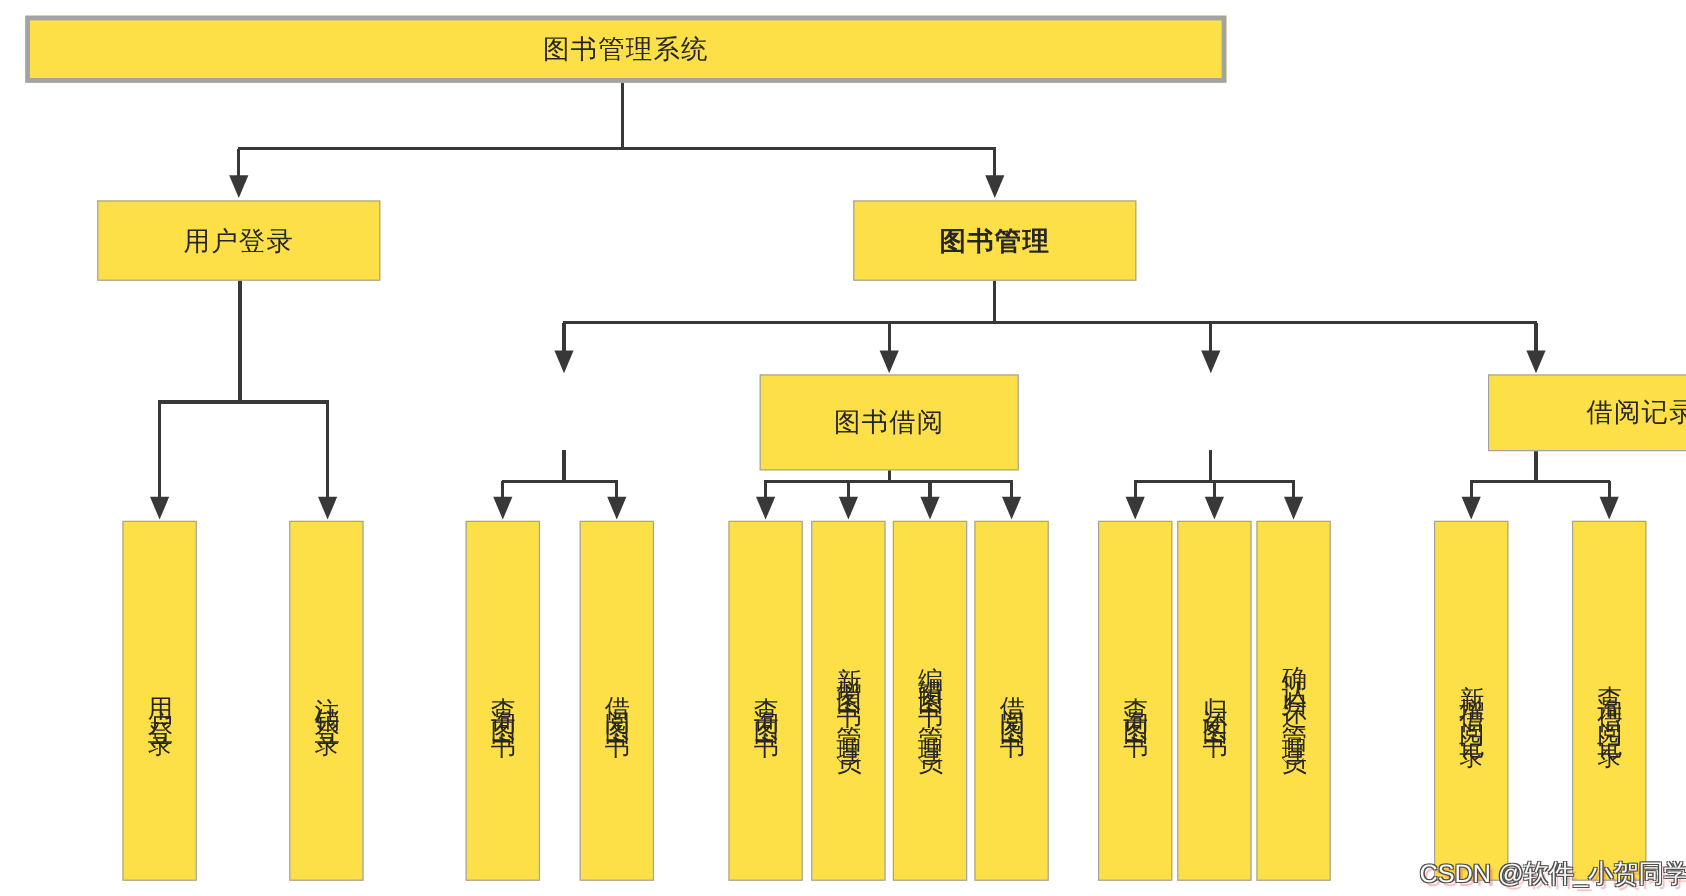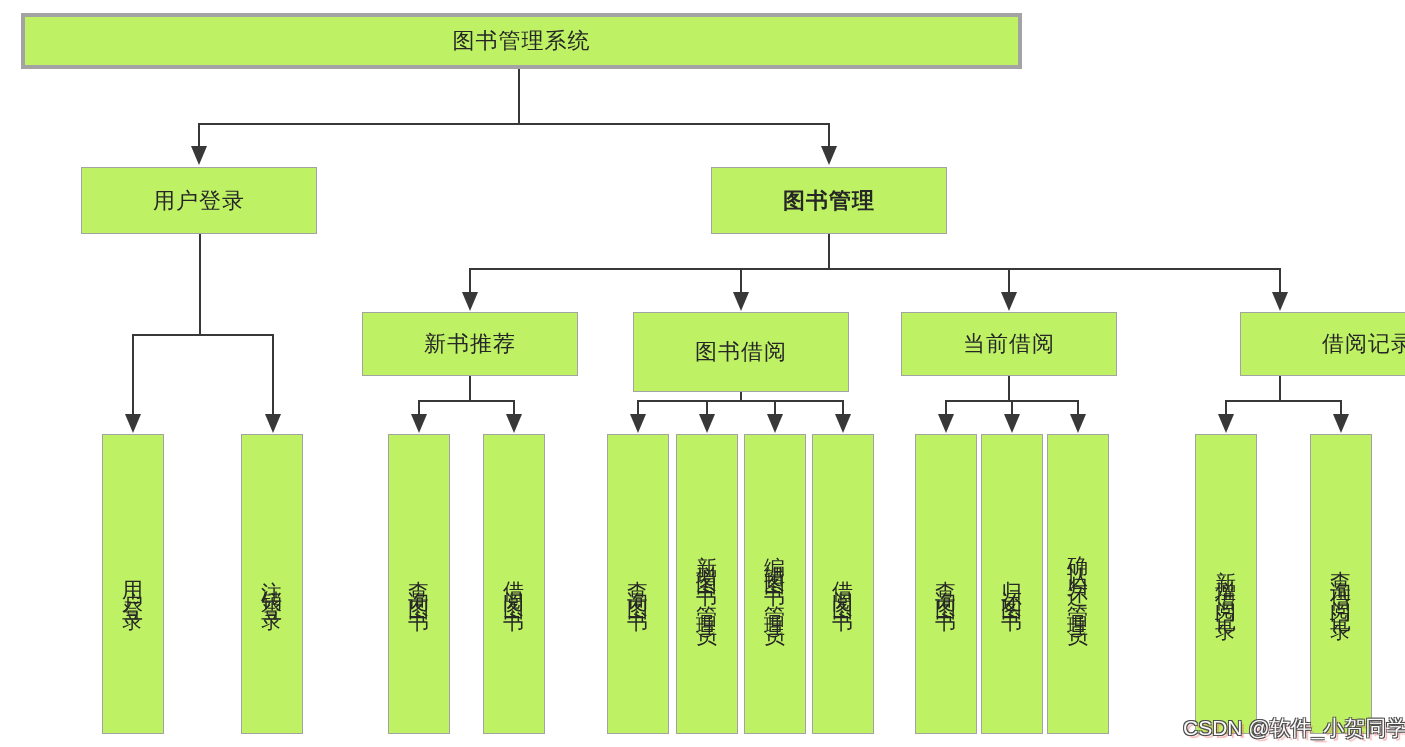--- a/index.html
+++ b/index.html
@@ -2,21 +2,21 @@
 <html><head>
 <meta charset="utf-8">
 <style>
   html,body{margin:0;padding:0;background:#fff;}
   #stage{
     position:relative;width:1405px;height:747px;background:#fff;overflow:hidden;
     font-family:"Liberation Sans","DejaVu Sans",sans-serif;color:#262626;
   }
   svg.wires{position:absolute;left:0;top:0;width:1405px;height:747px;pointer-events:none;}
   .box{
-    position:absolute;box-sizing:border-box;background:#bef264;border:1px solid #a3a3a3;
+    position:absolute;box-sizing:border-box;background:#fde047;border:1px solid #a3a3a3;
     display:flex;align-items:center;justify-content:center;z-index:2;
   }
   .box.root{border-width:4px;}
   .hlabel{font-size:22px;letter-spacing:1px;white-space:nowrap;}
   .vbox .vlabel{
     writing-mode:vertical-rl;text-orientation:mixed;
     font-size:21px;line-height:1.1;letter-spacing:10px;white-space:nowrap;
   }
   .watermark{
     position:absolute;left:1183px;top:714px;z-index:5;white-space:nowrap;
@@ -66,28 +66,22 @@
     <span class="hlabel">图书管理系统</span>
   </div>
 
   <div class="box" style="left:81px;top:167px;width:236px;height:67px;">
     <span class="hlabel">用户登录</span>
   </div>
   <div class="box" style="left:711px;top:167px;width:236px;height:67px;font-weight:bold;">
     <span class="hlabel">图书管理</span>
   </div>
 
-  <div class="box" style="left:362px;top:312px;width:216px;height:64px;">
-    <span class="hlabel">新书推荐</span>
-  </div>
   <div class="box" style="left:633px;top:312px;width:216px;height:80px;">
     <span class="hlabel">图书借阅</span>
-  </div>
-  <div class="box" style="left:901px;top:312px;width:216px;height:64px;">
-    <span class="hlabel">当前借阅</span>
   </div>
   <div class="box" style="left:1240px;top:312px;width:216px;height:64px;padding-left:40px;">
     <span class="hlabel">借阅记录</span>
   </div>
 
   <div class="box vbox" style="left:102px;top:434px;width:62px;height:300px;">
     <span class="vlabel">用户登录</span>
   </div>
   <div class="box vbox" style="left:241px;top:434px;width:62px;height:300px;">
     <span class="vlabel">注销登录</span>

